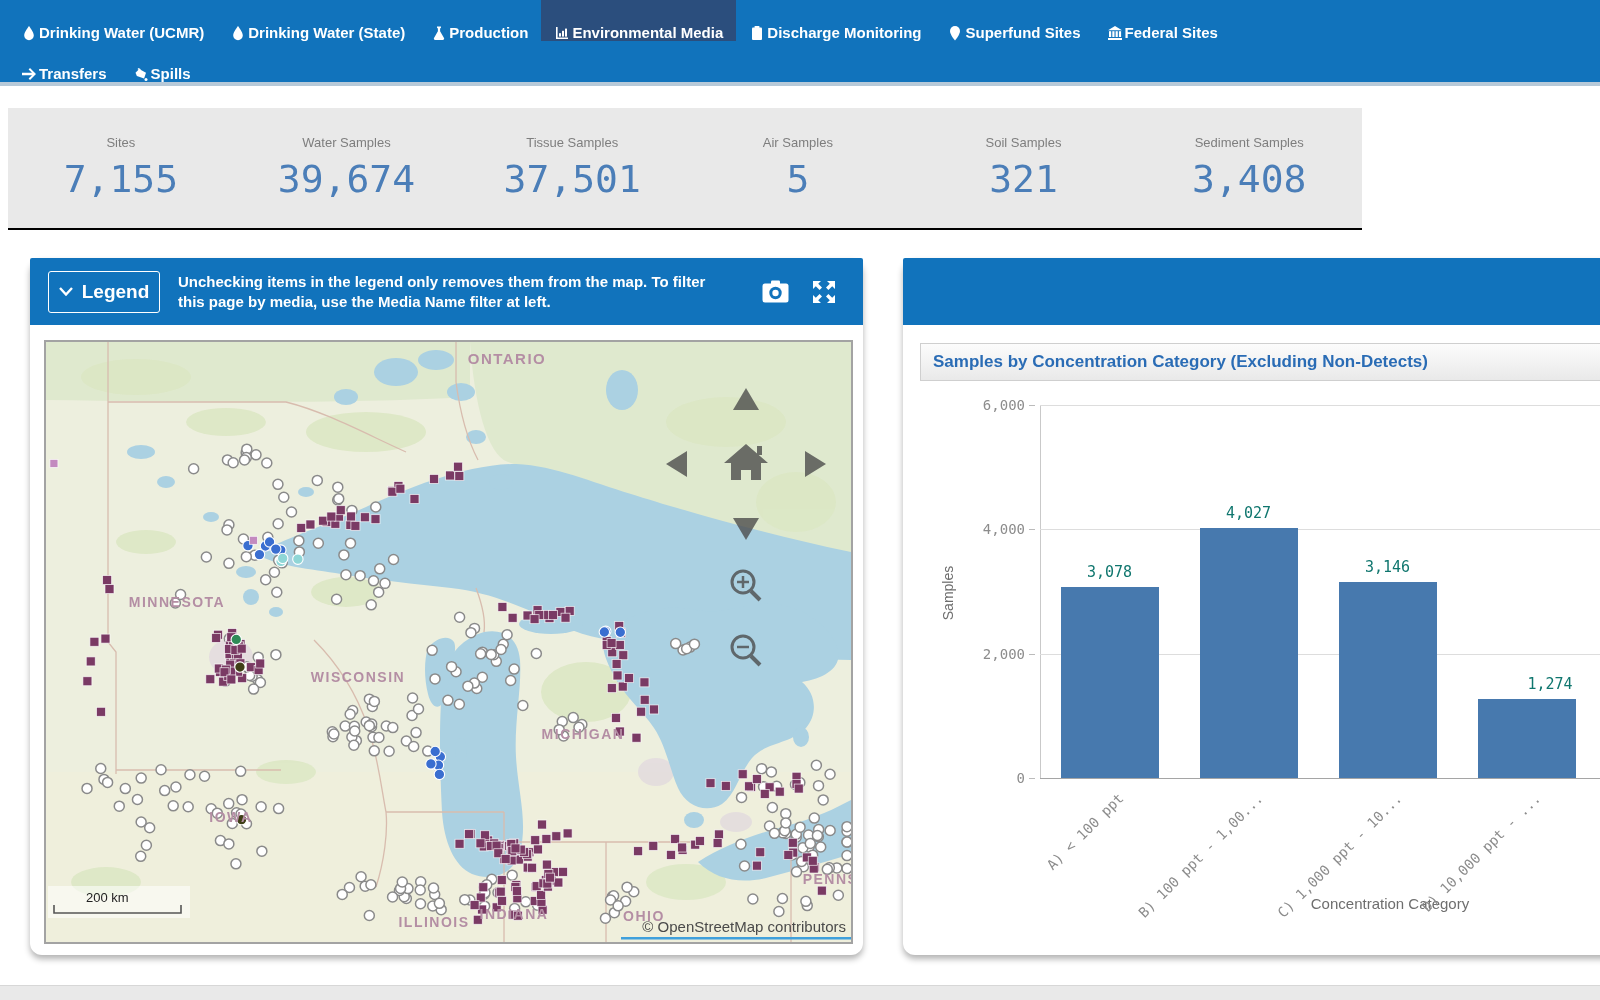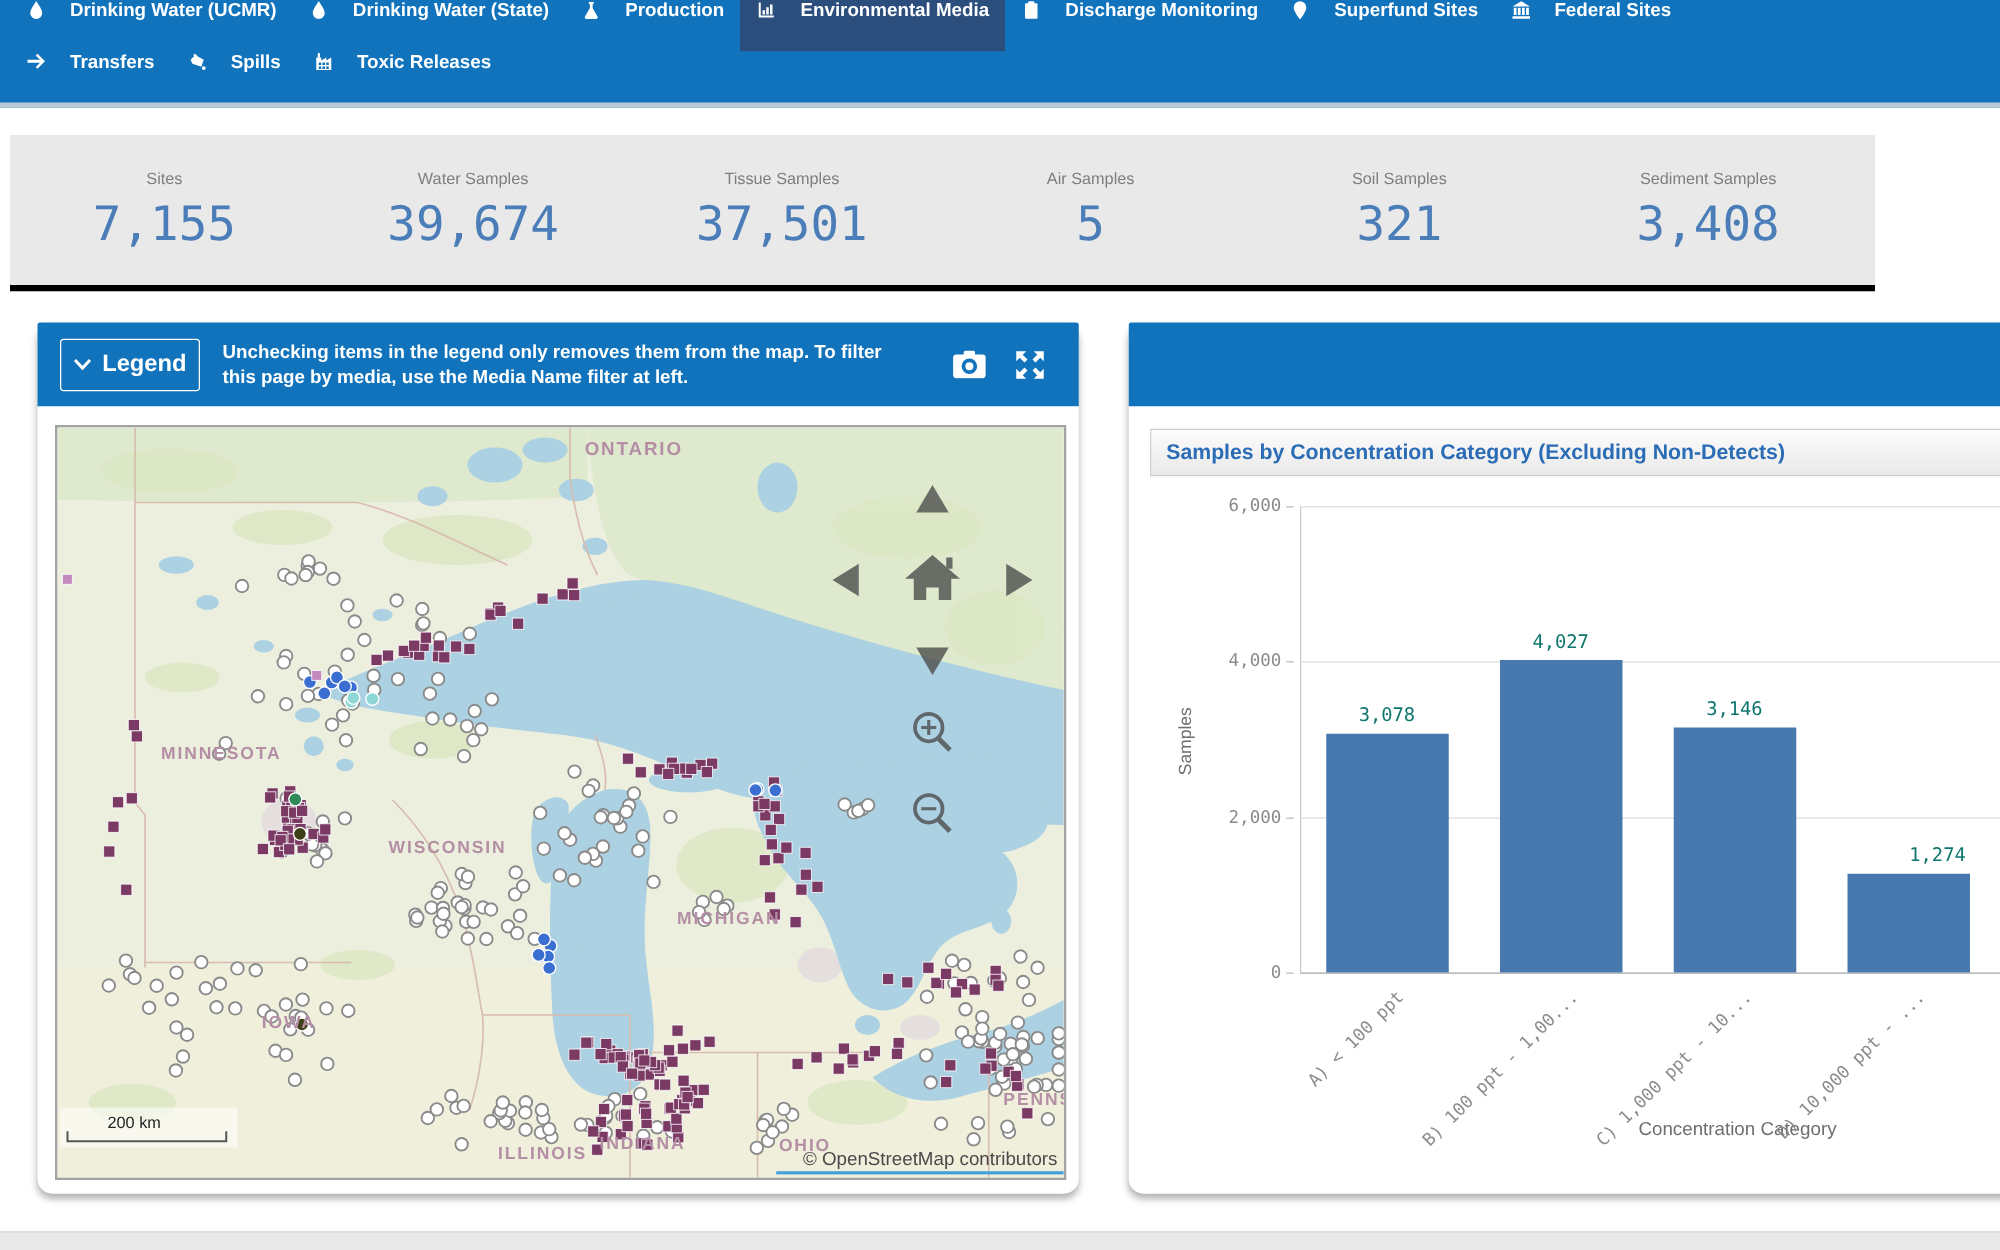--- a/index.html
+++ b/index.html
@@ -1,28 +1,28 @@
 <!DOCTYPE html>
 <html><head>
 <meta charset="utf-8">
 <style>
   html,body{margin:0;padding:0}
   body{width:1600px;height:1000px;overflow:hidden;position:relative;background:#fff;
        font-family:"Liberation Sans",sans-serif}
   
   #nav{position:absolute;top:0;left:0;width:1600px;height:86px;background:#1173BC}
   .nav-row{display:flex;align-items:center;height:41px;padding-left:8px}
-  .nav-item{display:flex;align-items:flex-start;gap:19px;padding:0 13px;height:41px;color:#fff;
+  .nav-item{display:flex;align-items:flex-end;gap:2px;padding:0 13px;height:41px;color:#fff;
             font-weight:bold;font-size:15px;white-space:nowrap;cursor:pointer}
   .nav-item.active{background:#2B4E7D}
   .nav-item svg{width:16px;height:16px;fill:#fff;flex:0 0 auto}
   #nav-strip{position:absolute;left:0;bottom:0;width:100%;height:4px;background:#B7C9D8}
   
-  #kpi-band{position:absolute;top:108px;left:8px;width:1492px;height:120px;background:#E9E9E9;
-            display:flex;border-bottom:5px solid #000000}
+  #kpi-band{position:absolute;top:108px;left:8px;width:1354px;height:120px;background:#E9E9E9;
+            display:flex;border-bottom:2px solid #000000}
   .kpi{width:247px;display:flex;flex-direction:column;align-items:center;justify-content:center;gap:7px}
   .kpi-label{font-size:13px;color:#7E7E7E}
   .kpi-value{font-family:"DejaVu Sans Mono",monospace;font-size:38px;color:#4B7EB8}
   
   .panel{position:absolute;top:258px;background:#fff;border-radius:12px;
          box-shadow:0 4px 6px rgba(0,0,0,.3)}
   #map-panel{left:30px;width:833px;height:697px}
   #chart-panel{left:903px;width:740px;height:697px}
   .panel-header{height:67px;background:#1173BC;border-radius:2px 2px 0 0;display:flex;align-items:center}
   #legend-btn{margin-left:18px;width:112px;height:42px;border:1px solid #fff;border-radius:3px;
@@ -121,35 +121,20 @@
         </svg>
         <span>Transfers</span>
       </div>
       <div class="nav-item">
         <svg viewBox="0 0 16 16">
           <path d="M2.5 6.8 6.2 3l6.8 3.8-1.9 5.6-7.2-2.4Z"></path>
           <path d="M5.6 2l2.2 1.2-1.1 1.2-2.2-1.3Z"></path>
           <circle cx="13" cy="13.4" r="1.5"></circle>
         </svg>
         <span>Spills</span>
-      </div>
-      <div class="nav-item">
-        <svg viewBox="0 0 16 16">
-          <path d="M2 15V5h4v2.4L10 5v2.4L14 5v10Z"></path>
-          <rect x="3.2" y="1.5" width="1.8" height="3.5"></rect>
-          <g fill="#1173BC">
-            <rect x="4" y="9" width="2" height="2"></rect>
-            <rect x="7" y="9" width="2" height="2"></rect>
-            <rect x="10" y="9" width="2" height="2"></rect>
-            <rect x="4" y="12.2" width="2" height="2"></rect>
-            <rect x="7" y="12.2" width="2" height="2"></rect>
-            <rect x="10" y="12.2" width="2" height="2"></rect>
-          </g>
-        </svg>
-        <span>Toxic Releases</span>
       </div>
     </div>
   <div id="nav-strip"></div>
 </div>
 
 <div id="kpi-band">
     <div class="kpi">
       <div class="kpi-label">Sites</div>
       <div class="kpi-value">7,155</div>
     </div>

